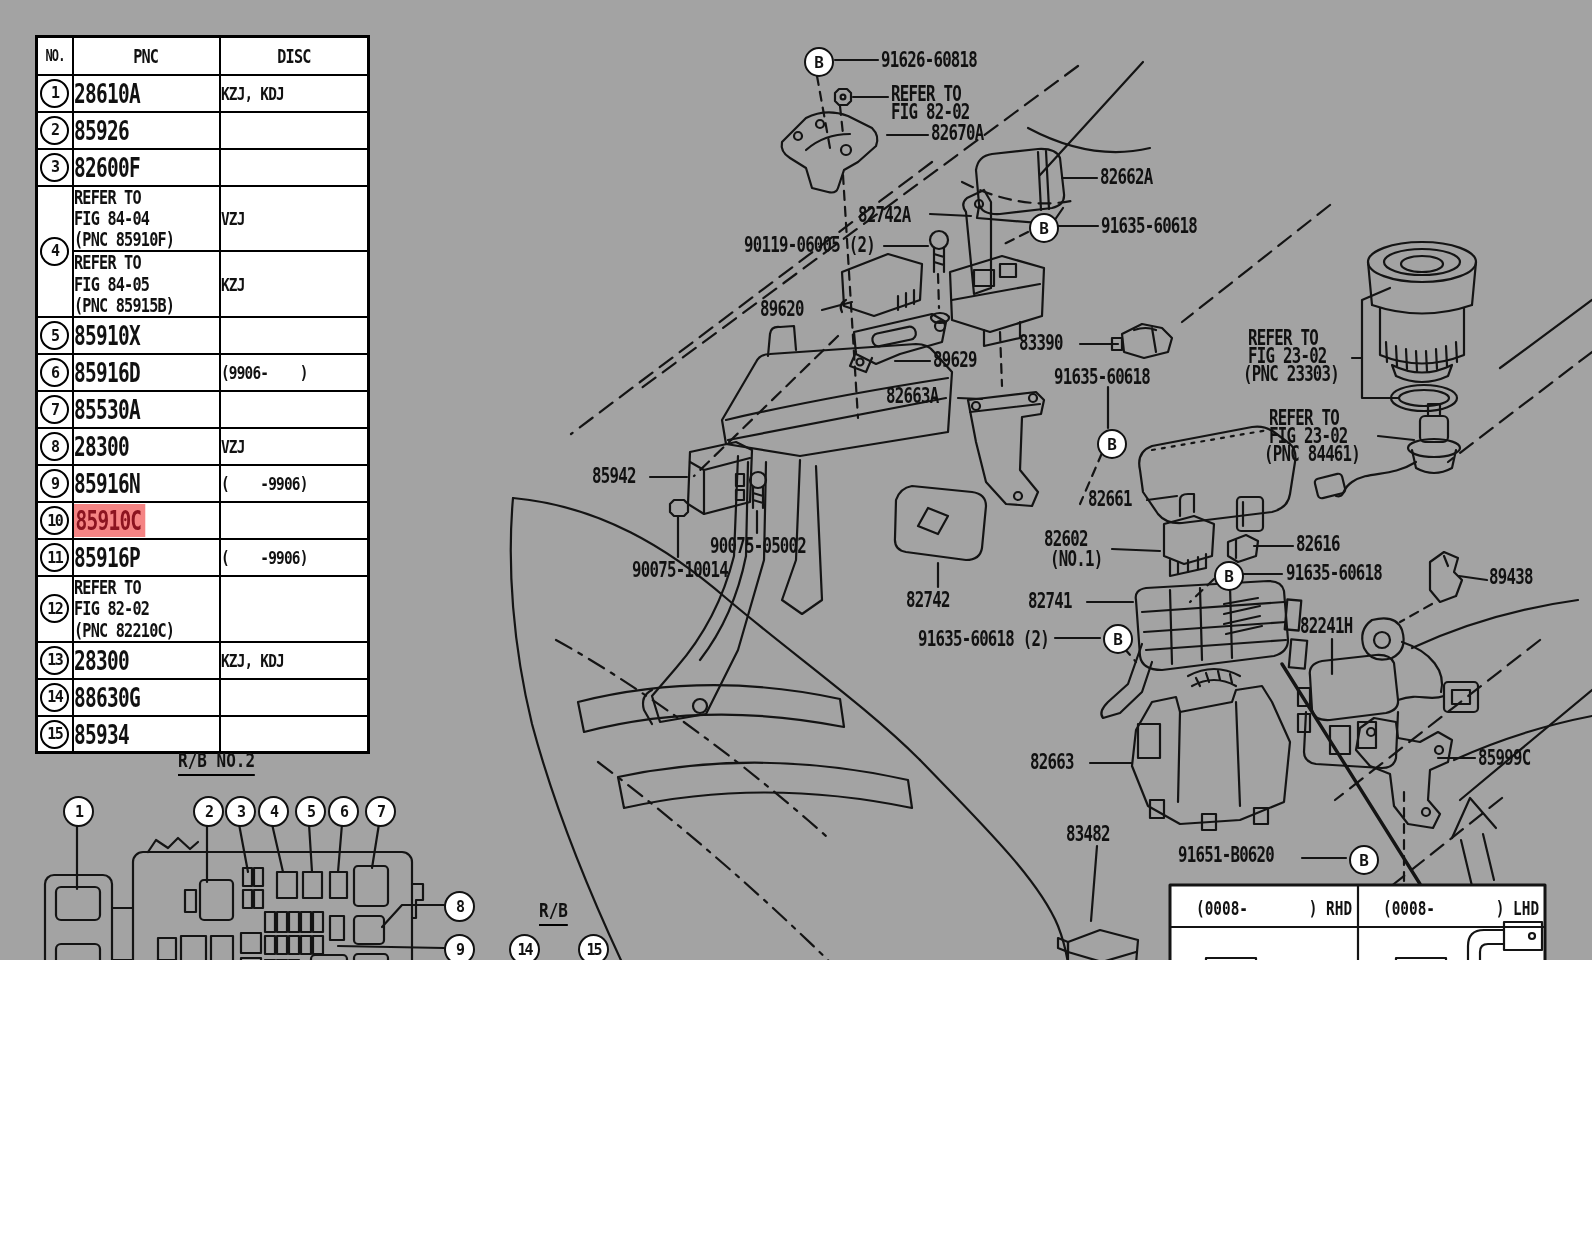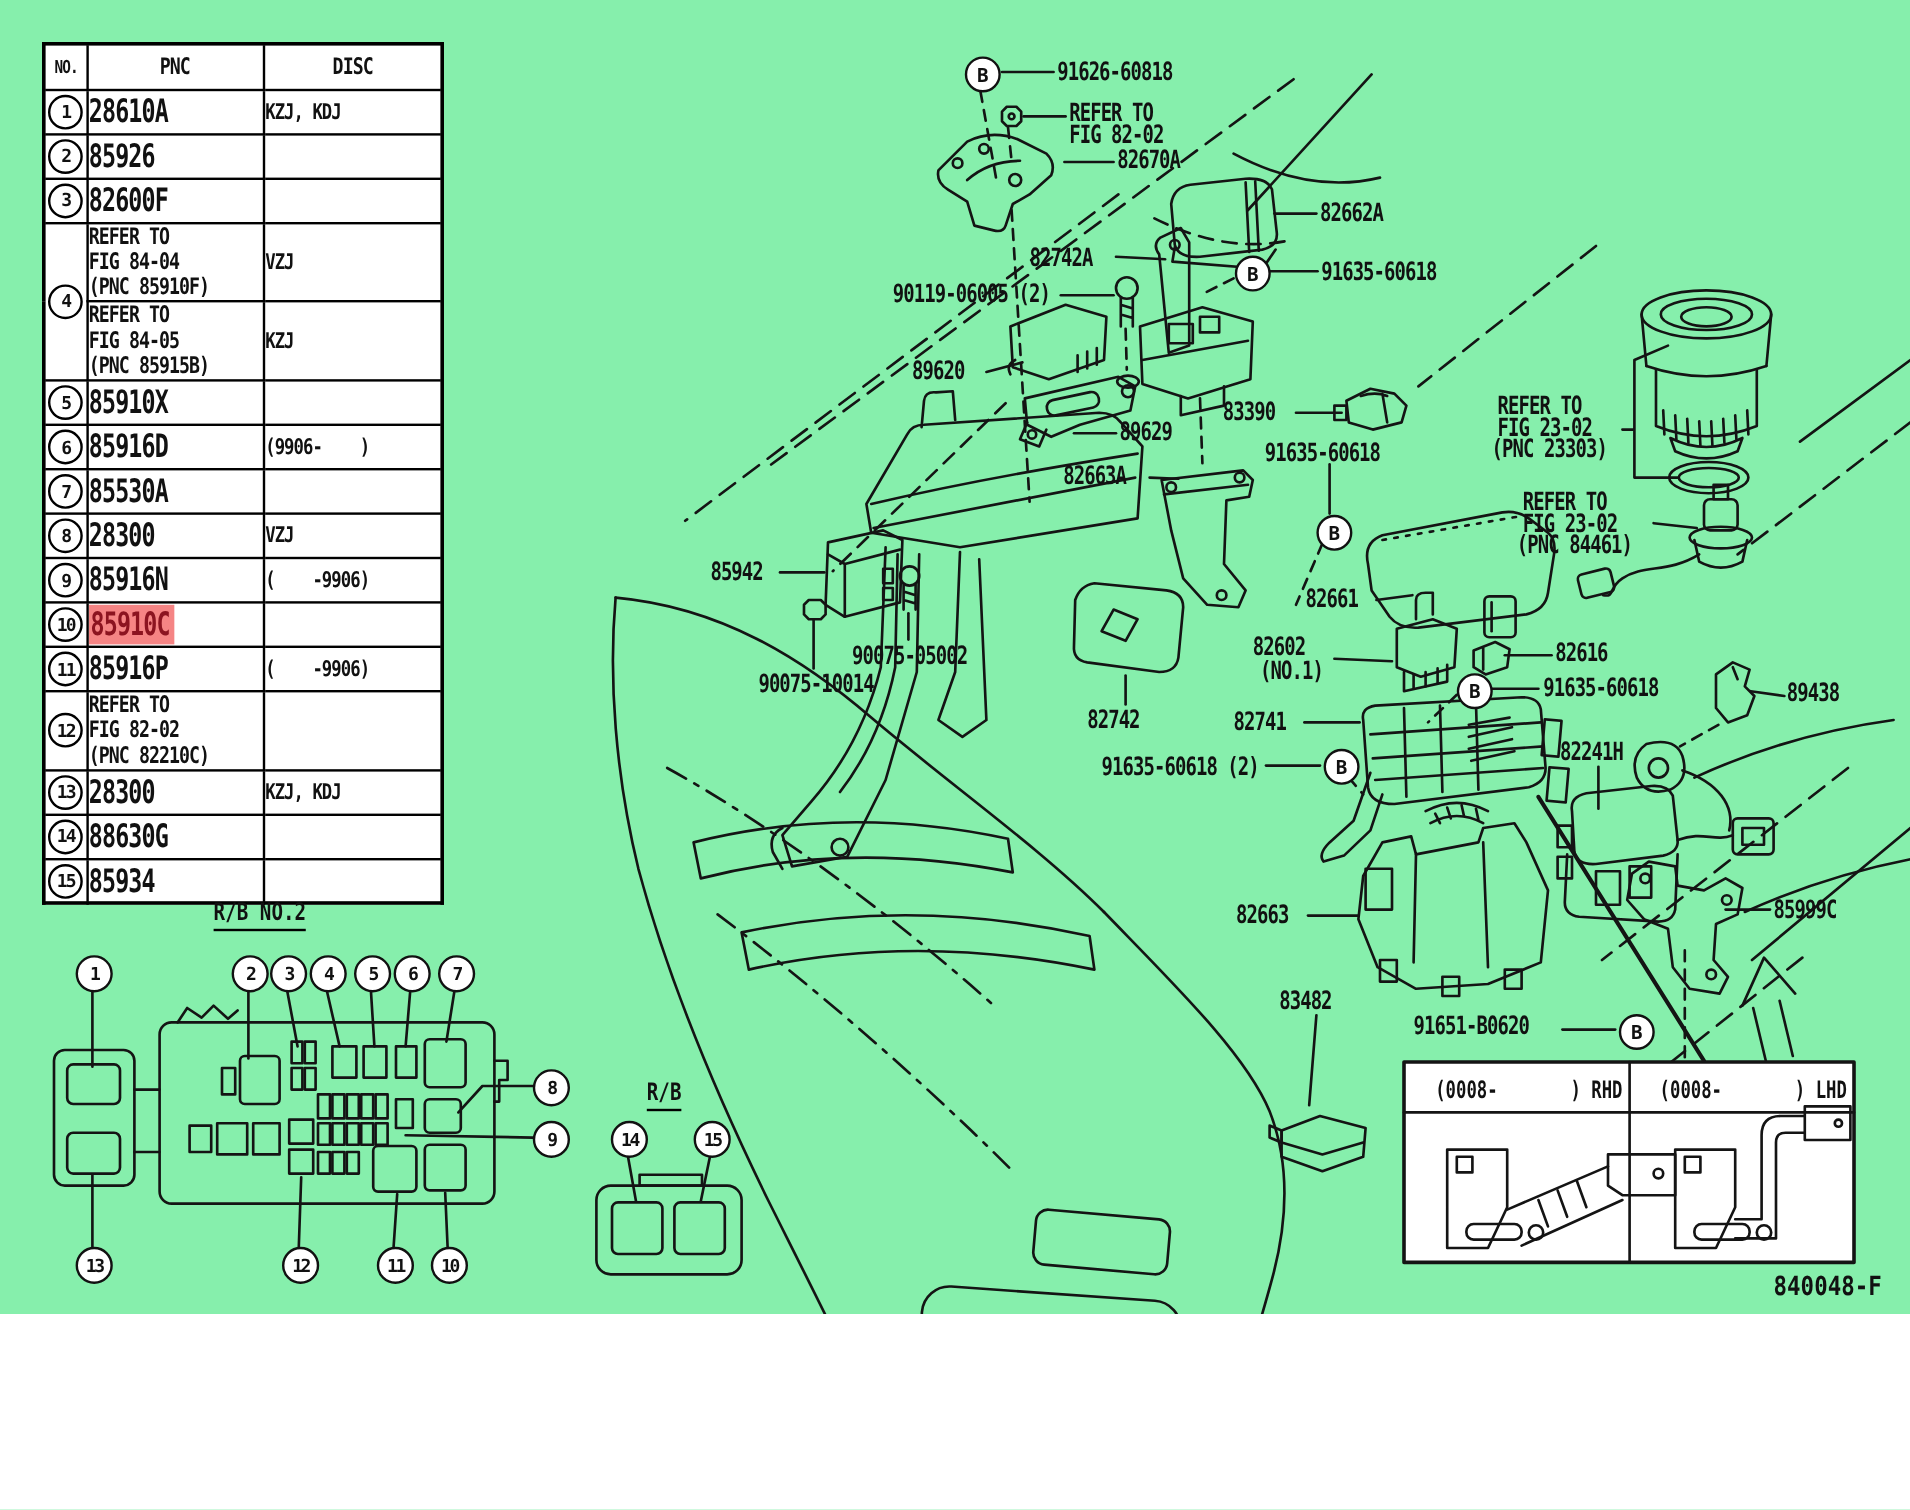--- a/index.html
+++ b/index.html
@@ -1,16 +1,16 @@
 <!DOCTYPE html>
 <html><head>
 <meta charset="utf-8">
 <style>
   html,body{margin:0;padding:0;background:#ffffff;}
-  .page{position:relative;width:1592px;height:1095px;overflow:hidden;background:#86efac;
+  .page{position:relative;width:1592px;height:960px;overflow:hidden;background:#a3a3a3;
         font-family:"DejaVu Sans Mono",monospace;color:#111;}
   svg.art{position:absolute;left:0;top:0;}
 
   
   .parts-table-wrap{position:absolute;left:35px;top:35px;background:#fff;}
   table.parts{border-collapse:collapse;table-layout:fixed;width:332px;border:3px solid #000;}
   table.parts td,table.parts th{border:2px solid #000;padding:0;vertical-align:middle;overflow:hidden;}
   col.c-no{width:36px;}col.c-pnc{width:147px;}col.c-disc{width:149px;}
   tr.h38{height:38px;}tr.h37{height:37px;}tr.h63{height:63px;}tr.h57{height:57px;}
   th{font-weight:bold;text-align:center;}

